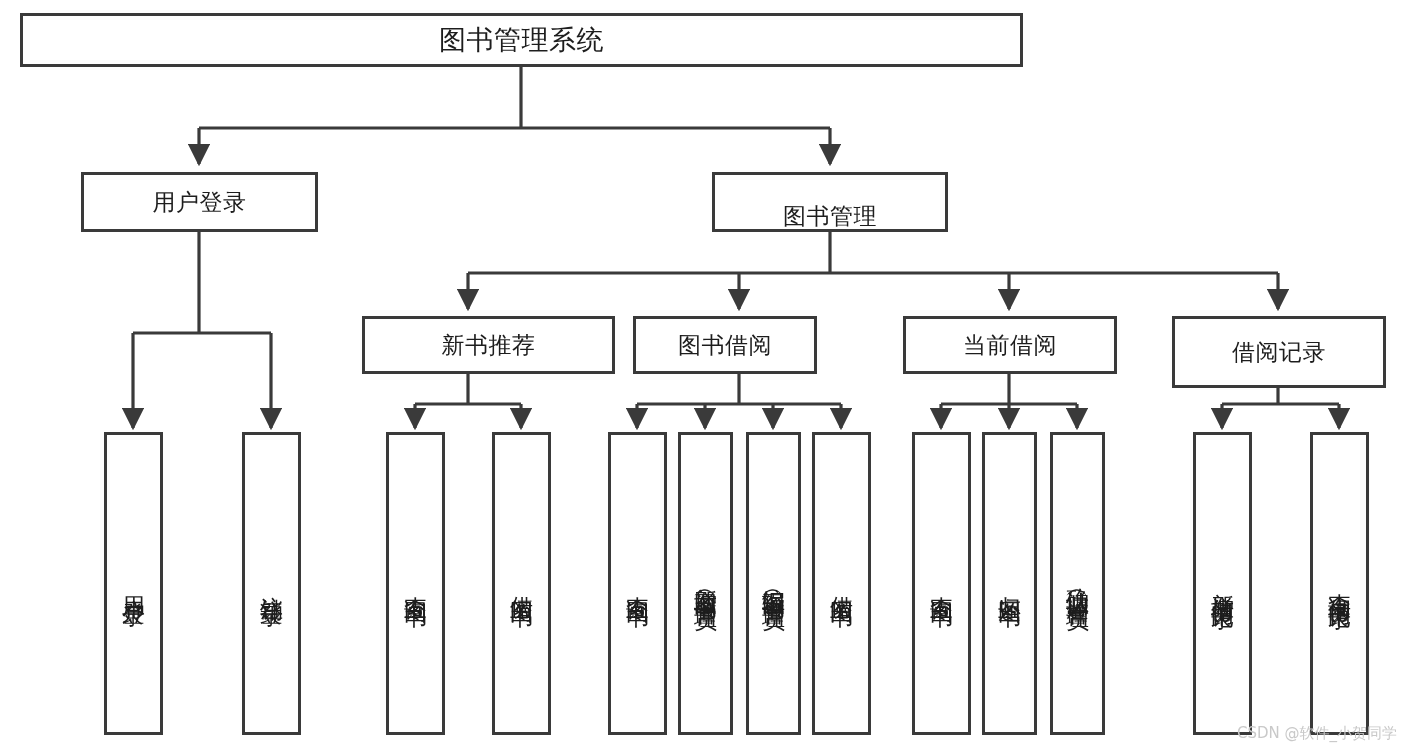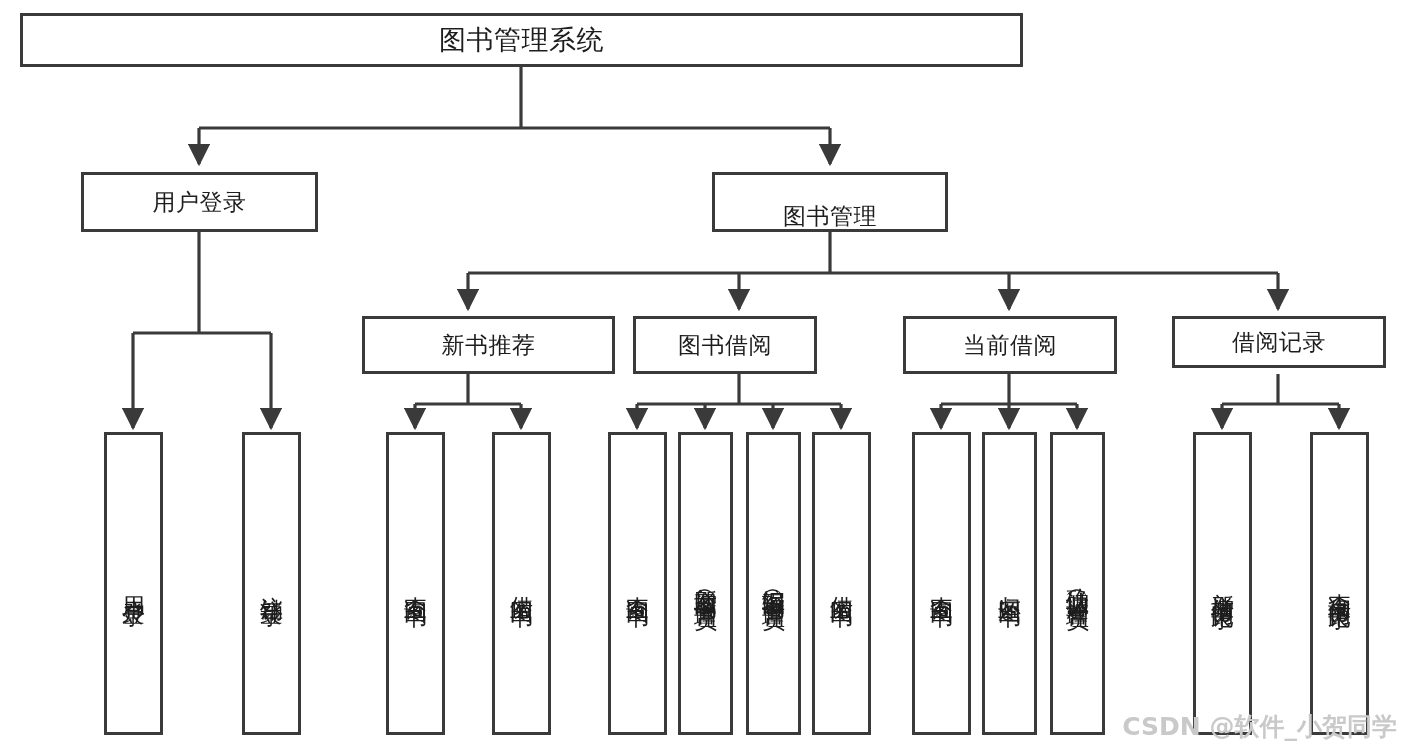--- a/index.html
+++ b/index.html
@@ -55,26 +55,25 @@
     writing-mode:vertical-rl;
     text-orientation:upright;
     font-size:23px;
     letter-spacing:3px;
     line-height:1.0;
   }
   #watermark{
     position:absolute;
     right:8px;
     bottom:4px;
-    font-size:25px;
+    font-size:15px;
     color:#c9c9c9;
     z-index:5;
     white-space:nowrap;
     font-family:"DejaVu Sans","Liberation Sans",sans-serif;
-    font-weight:bold;
   }
 </style>
 </head>
 <body>
 
 <div id="canvas">
 
   <svg id="edges" viewBox="0 0 1405 747" xmlns="http://www.w3.org/2000/svg">
     <defs>
       <marker id="arrow" viewBox="0 0 10 10" refX="9" refY="5" markerWidth="7" markerHeight="7" orient="auto-start-reverse">
@@ -138,21 +137,21 @@
 
   <div class="node horiz" style="left:362px; top:316px; width:253px; height:58px;">
     <span class="label">新书推荐</span>
   </div>
   <div class="node horiz" style="left:633px; top:316px; width:184px; height:58px;">
     <span class="label">图书借阅</span>
   </div>
   <div class="node horiz" style="left:903px; top:316px; width:214px; height:58px;">
     <span class="label">当前借阅</span>
   </div>
-  <div class="node horiz" style="left:1172px; top:316px; width:214px; height:52px;">
+  <div class="node horiz" style="left:1172px; top:316px; width:214px; height:72px;">
     <span class="label">借阅记录</span>
   </div>
 
   <div class="node vert" style="left:104px; top:432px; width:59px; height:303px;">
     <span class="label">用户登录</span>
   </div>
   <div class="node vert" style="left:242px; top:432px; width:59px; height:303px;">
     <span class="label">注销登录</span>
   </div>
 

